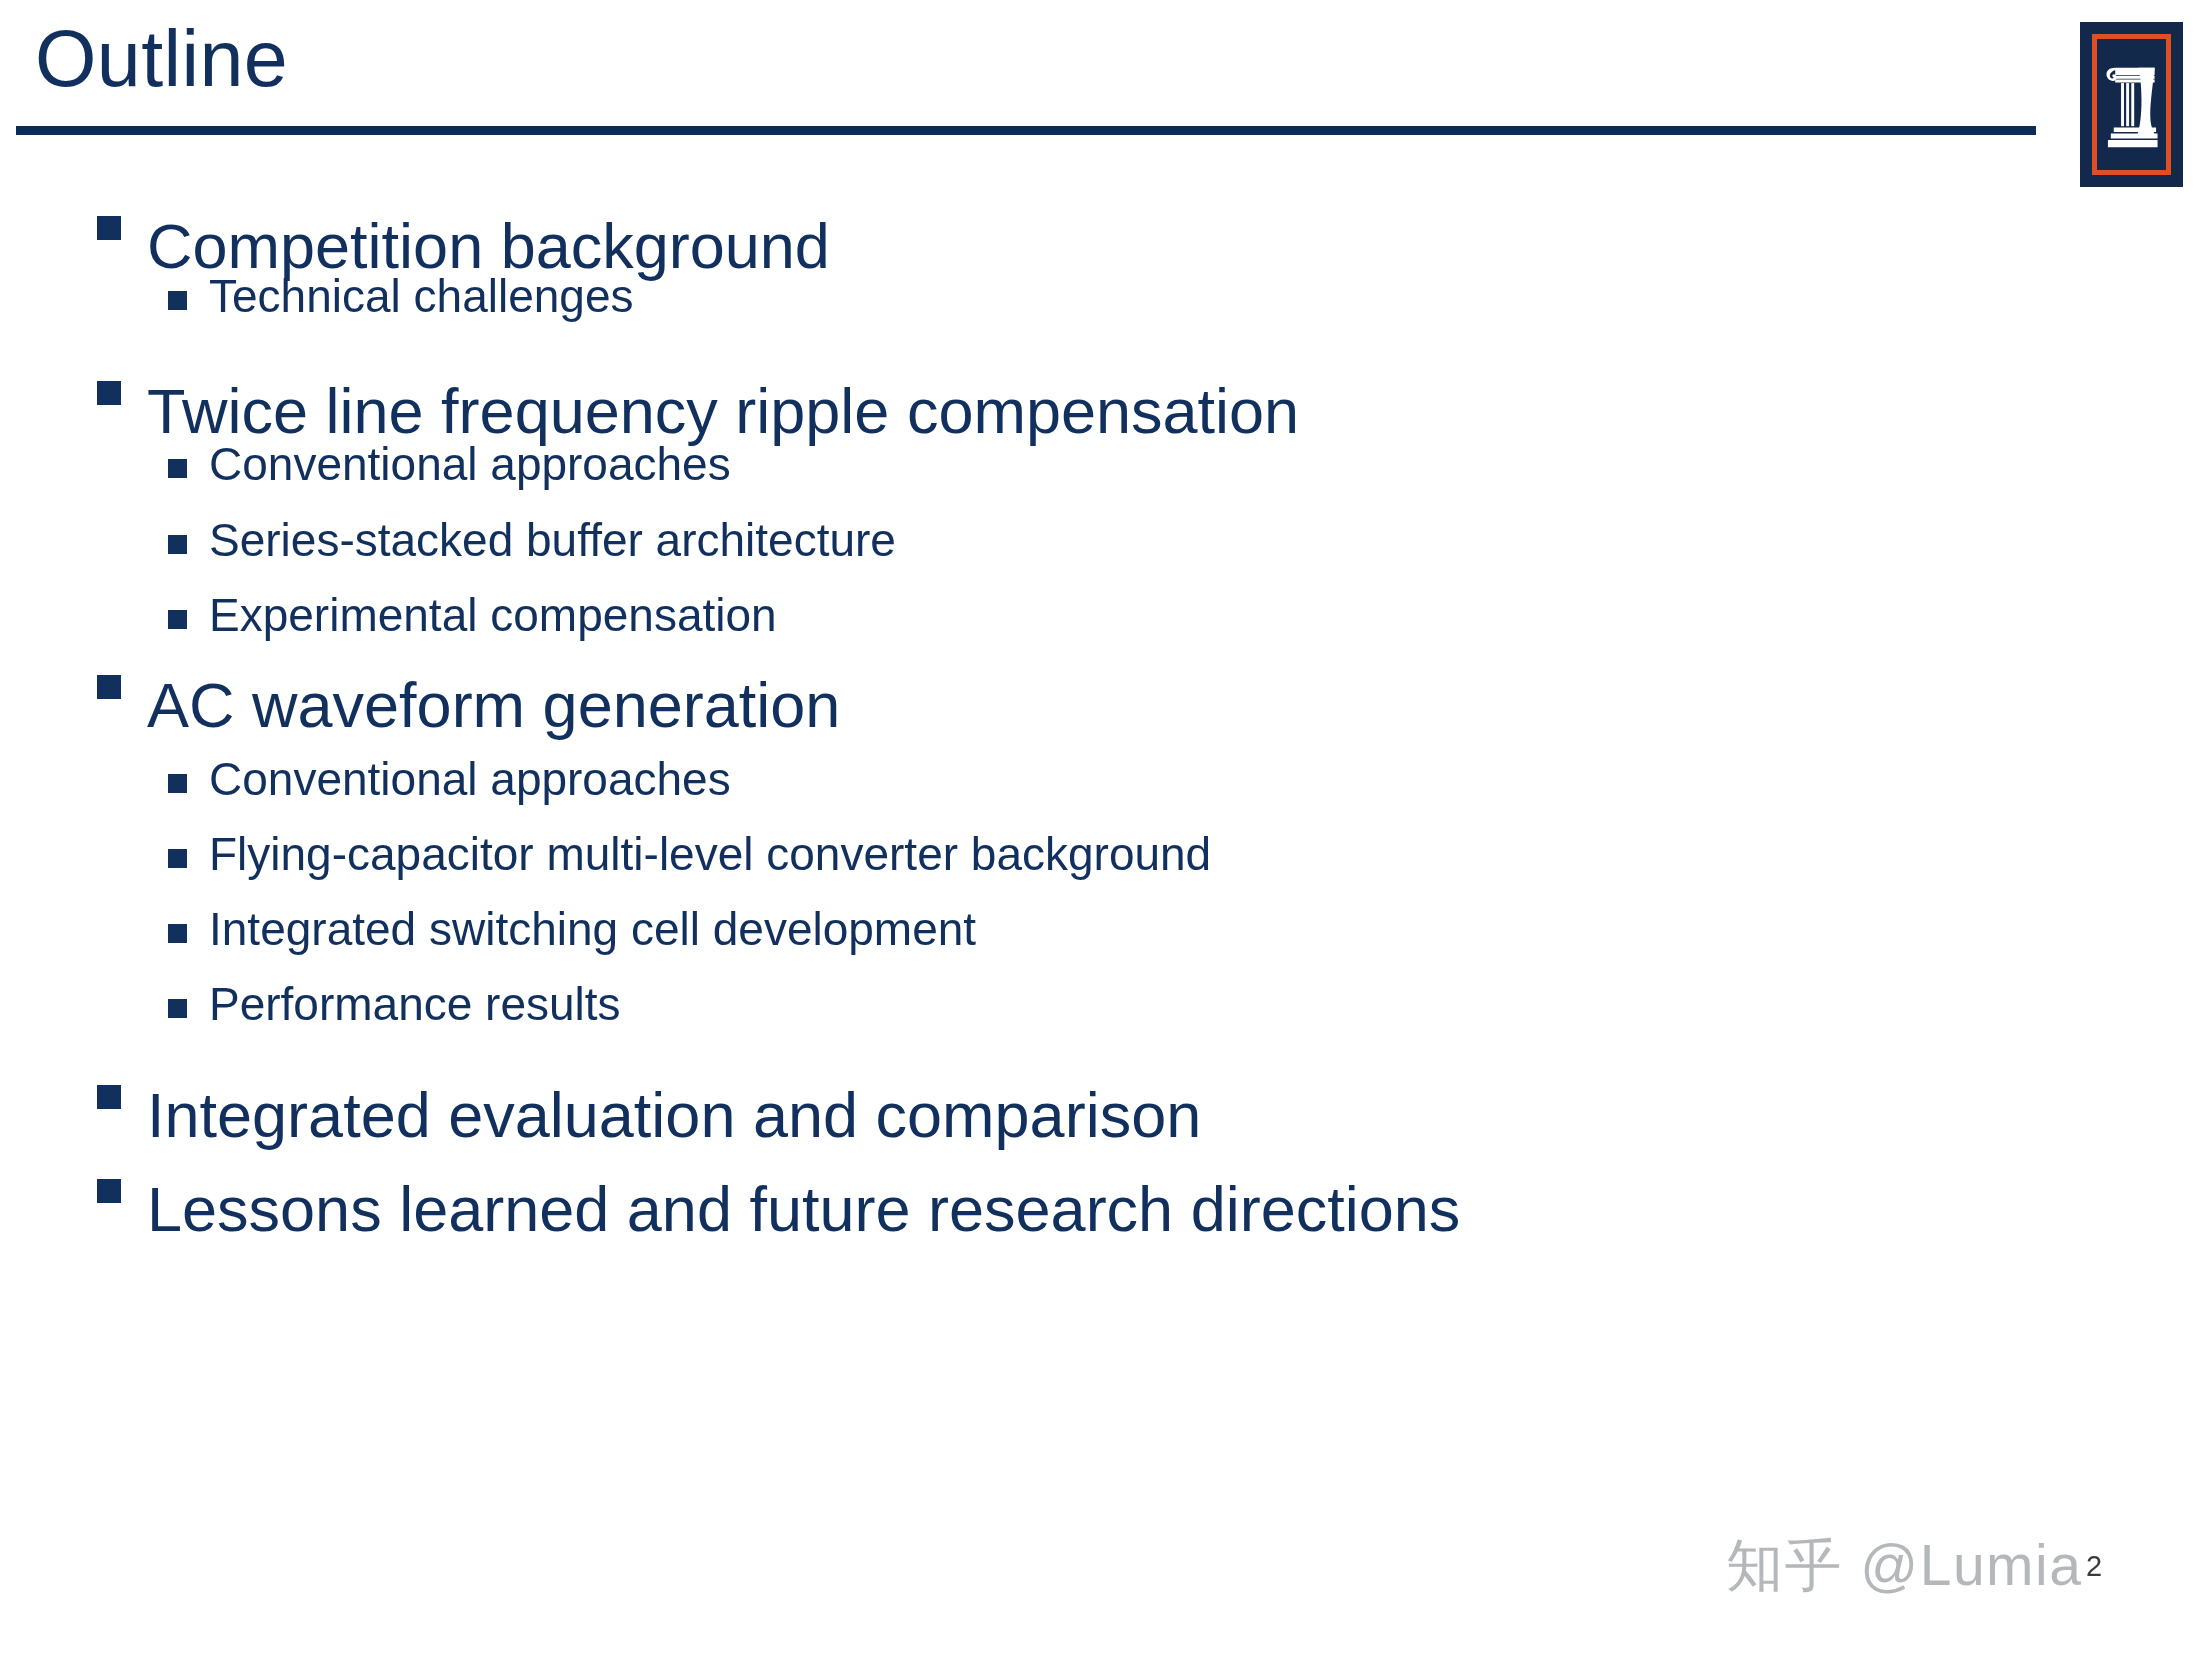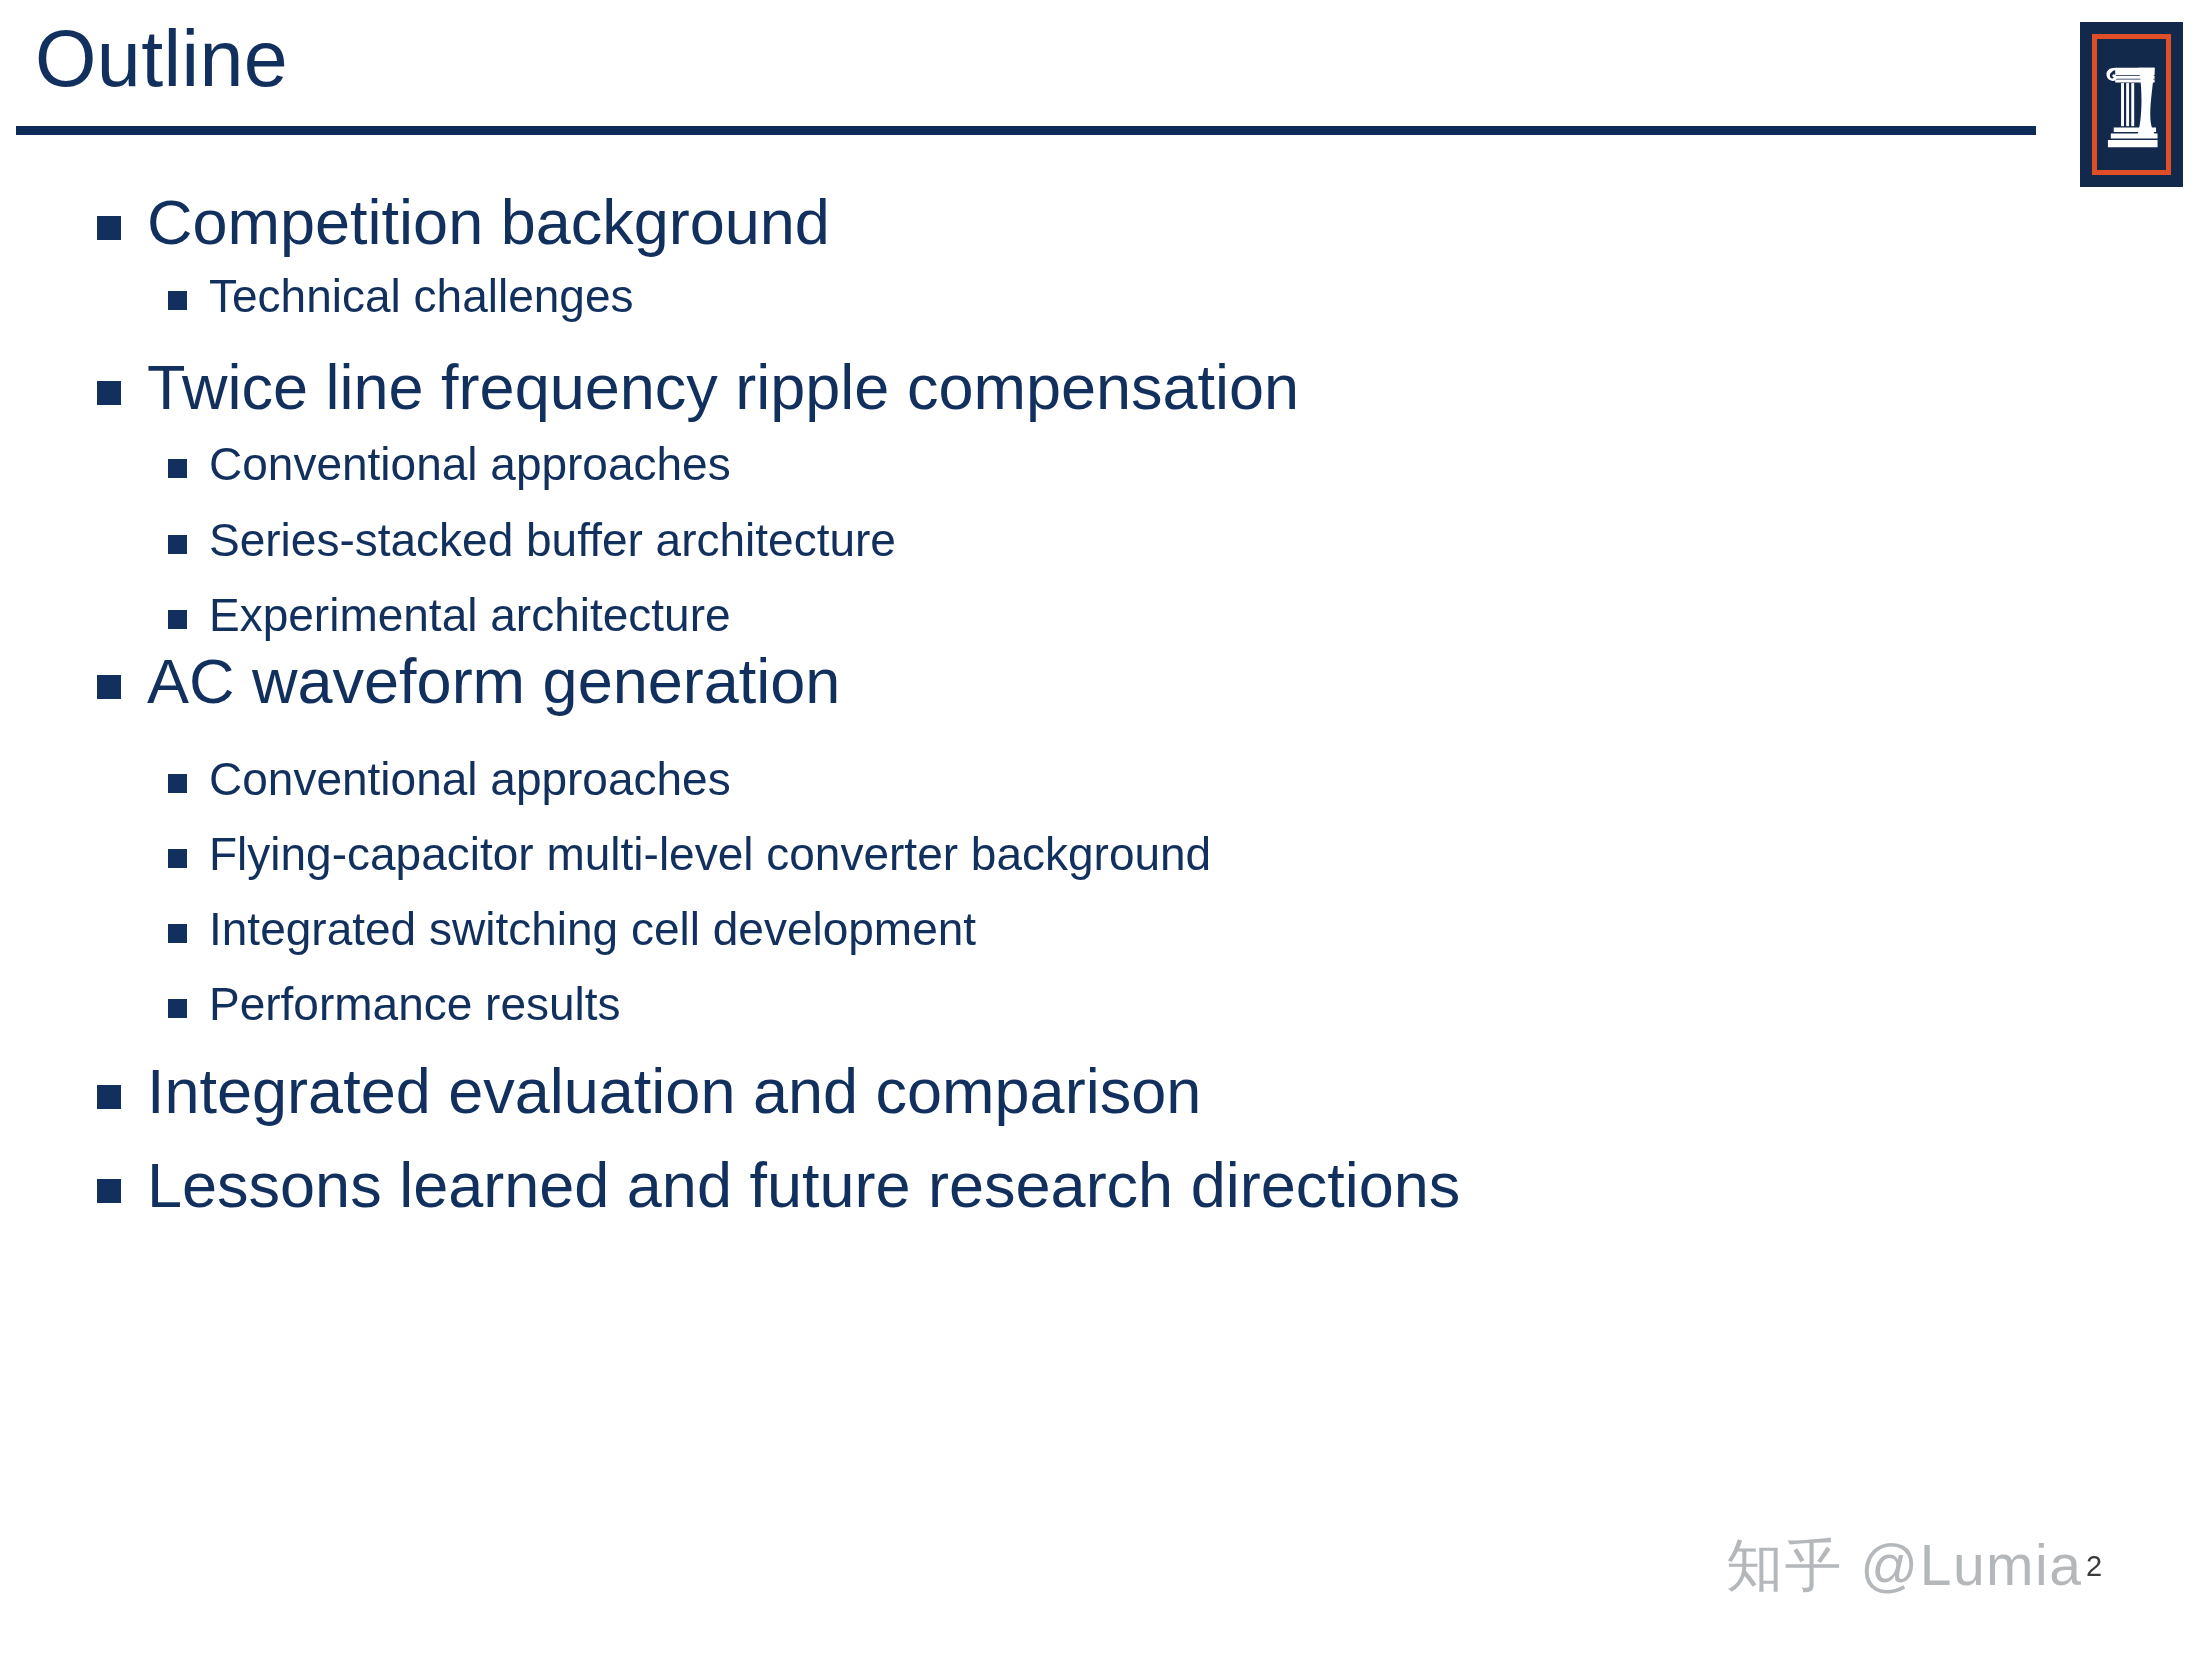--- a/index.html
+++ b/index.html
@@ -110,20 +110,21 @@
     margin-right: 22px;
   }
 
   .btext {
     color: #12305E;
     font-weight: 400;
   }
   .lvl1 .btext {
     font-size: 63px;
     line-height: 1.0;
+    margin-top: 24px;
   }
   .lvl2 .btext {
     font-size: 46px;
     line-height: 1.0;
   }
 
   
   .slide-number {
     position: absolute;
     left: 2086px;
@@ -203,21 +204,21 @@
       <span class="btext">Conventional approaches</span>
     </div>
 
     <div class="bullet lvl2" style="top:326px">
       <span class="marker"></span>
       <span class="btext">Series-stacked buffer architecture</span>
     </div>
 
     <div class="bullet lvl2" style="top:401px">
       <span class="marker"></span>
-      <span class="btext">Experimental architecture</span>
+      <span class="btext">Experimental compensation</span>
     </div>
 
     <div class="bullet lvl1" style="top:459px">
       <span class="marker"></span>
       <span class="btext">AC waveform generation</span>
     </div>
 
     <div class="bullet lvl2" style="top:565px">
       <span class="marker"></span>
       <span class="btext">Conventional approaches</span>

